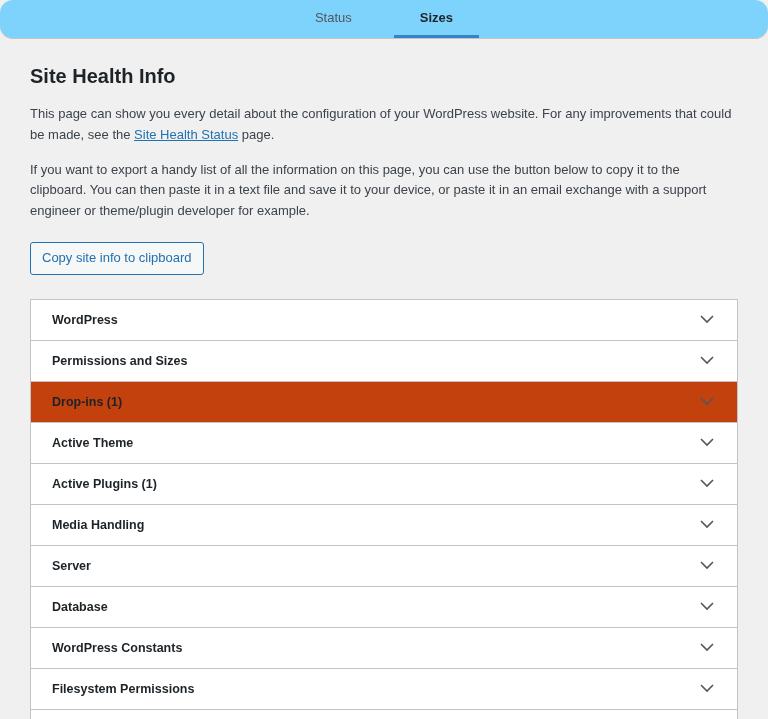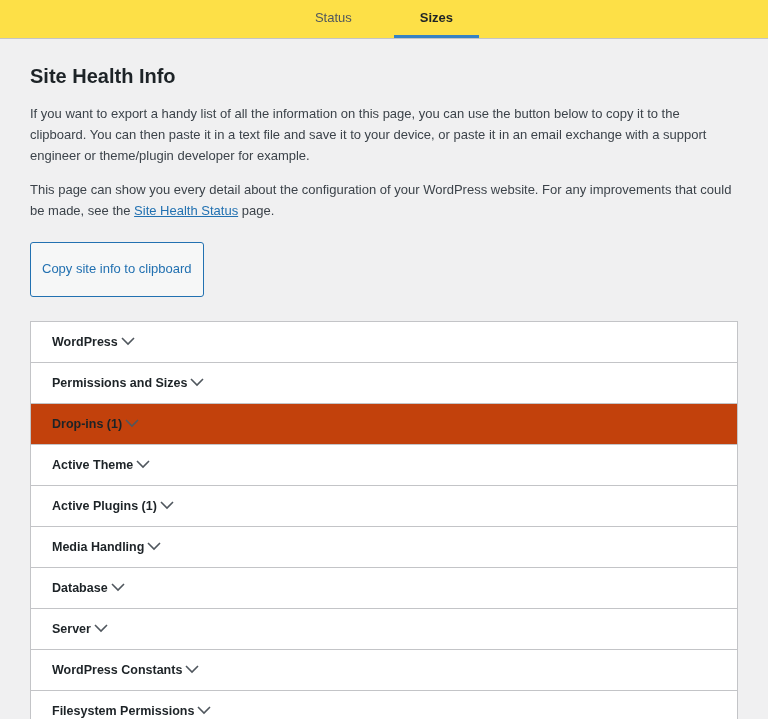--- a/index.html
+++ b/index.html
@@ -8,27 +8,28 @@
     background: #f0f0f1;
     font-family: "Liberation Sans", sans-serif;
     color: #3c434a;
   }
   body {
     width: 768px;
     height: 719px;
     overflow: hidden;
   }
   .tabs-bar {
-    background: #fde047;
+    background: #7dd3fc;
     border-bottom: 1px solid #c3c4c7;
     height: 38px;
     display: flex;
     justify-content: center;
     align-items: stretch;
     gap: 16px;
+    border-radius: 13px;
   }
   .tab {
     padding: 0 26px;
     display: flex;
     align-items: center;
     font-size: 13px;
     color: #50575e;
     text-decoration: none;
     border-bottom: 3px solid transparent;
     box-sizing: border-box;
@@ -57,39 +58,40 @@
     color: #3c434a;
     max-width: 706px;
   }
   a.inline-link {
     color: #2271b1;
     text-decoration: underline;
   }
   .copy-btn {
     display: inline-block;
     margin: 6px 0 24px 0;
-    padding: 16px 11px;
+    padding: 5px 11px;
     font-size: 13px;
     color: #2271b1;
     background: #f6f7f7;
     border: 1px solid #2271b1;
     border-radius: 3px;
     cursor: pointer;
     line-height: 1.6;
   }
   .accordion {
     border: 1px solid #c3c4c7;
     background: #fff;
     margin-bottom: 0;
   }
   .acc-row {
     border-bottom: 1px solid #c3c4c7;
     height: 41px;
     display: flex;
     align-items: center;
+    justify-content: space-between;
     padding: 0 20px 0 21px;
     box-sizing: border-box;
     cursor: pointer;
     background: #fff;
   }
   .acc-row.alt {
     background: #c2410c;
   }
   .acc-row:last-child {
     border-bottom: none;
@@ -114,23 +116,23 @@
 
 <div class="tabs-bar">
   <a class="tab">Status</a>
   <a class="tab active">Sizes</a>
 </div>
 
 <div class="content">
 
   <h1 class="page-title">Site Health Info</h1>
 
+  <p class="desc"><span>This page can show you every detail about the configuration of your WordPress website. For any improvements that could be made, see the </span><a class="inline-link">Site Health Status</a><span> page.</span></p>
+
   <p class="desc">If you want to export a handy list of all the information on this page, you can use the button below to copy it to the clipboard. You can then paste it in a text file and save it to your device, or paste it in an email exchange with a support engineer or theme/plugin developer for example.</p>
-
-  <p class="desc"><span>This page can show you every detail about the configuration of your WordPress website. For any improvements that could be made, see the </span><a class="inline-link">Site Health Status</a><span> page.</span></p>
 
   <button class="copy-btn">Copy site info to clipboard</button>
 
   <div class="accordion">
 
     <div class="acc-row">
       <span class="acc-title">WordPress</span>
       <span class="chevron">
         <svg width="14" height="9" viewBox="0 0 14 9">
             <path d="M1 1 L7 7 L13 1" stroke="currentColor" stroke-width="1.6" fill="none"></path>
@@ -177,30 +179,30 @@
     <div class="acc-row">
       <span class="acc-title">Media Handling</span>
       <span class="chevron">
         <svg width="14" height="9" viewBox="0 0 14 9">
             <path d="M1 1 L7 7 L13 1" stroke="currentColor" stroke-width="1.6" fill="none"></path>
           </svg>
       </span>
     </div>
 
     <div class="acc-row">
+      <span class="acc-title">Server</span>
+      <span class="chevron">
+        <svg width="14" height="9" viewBox="0 0 14 9">
+            <path d="M1 1 L7 7 L13 1" stroke="currentColor" stroke-width="1.6" fill="none"></path>
+          </svg>
+      </span>
+    </div>
+
+    <div class="acc-row">
       <span class="acc-title">Database</span>
-      <span class="chevron">
-        <svg width="14" height="9" viewBox="0 0 14 9">
-            <path d="M1 1 L7 7 L13 1" stroke="currentColor" stroke-width="1.6" fill="none"></path>
-          </svg>
-      </span>
-    </div>
-
-    <div class="acc-row">
-      <span class="acc-title">Server</span>
       <span class="chevron">
         <svg width="14" height="9" viewBox="0 0 14 9">
             <path d="M1 1 L7 7 L13 1" stroke="currentColor" stroke-width="1.6" fill="none"></path>
           </svg>
       </span>
     </div>
 
     <div class="acc-row">
       <span class="acc-title">WordPress Constants</span>
       <span class="chevron">

